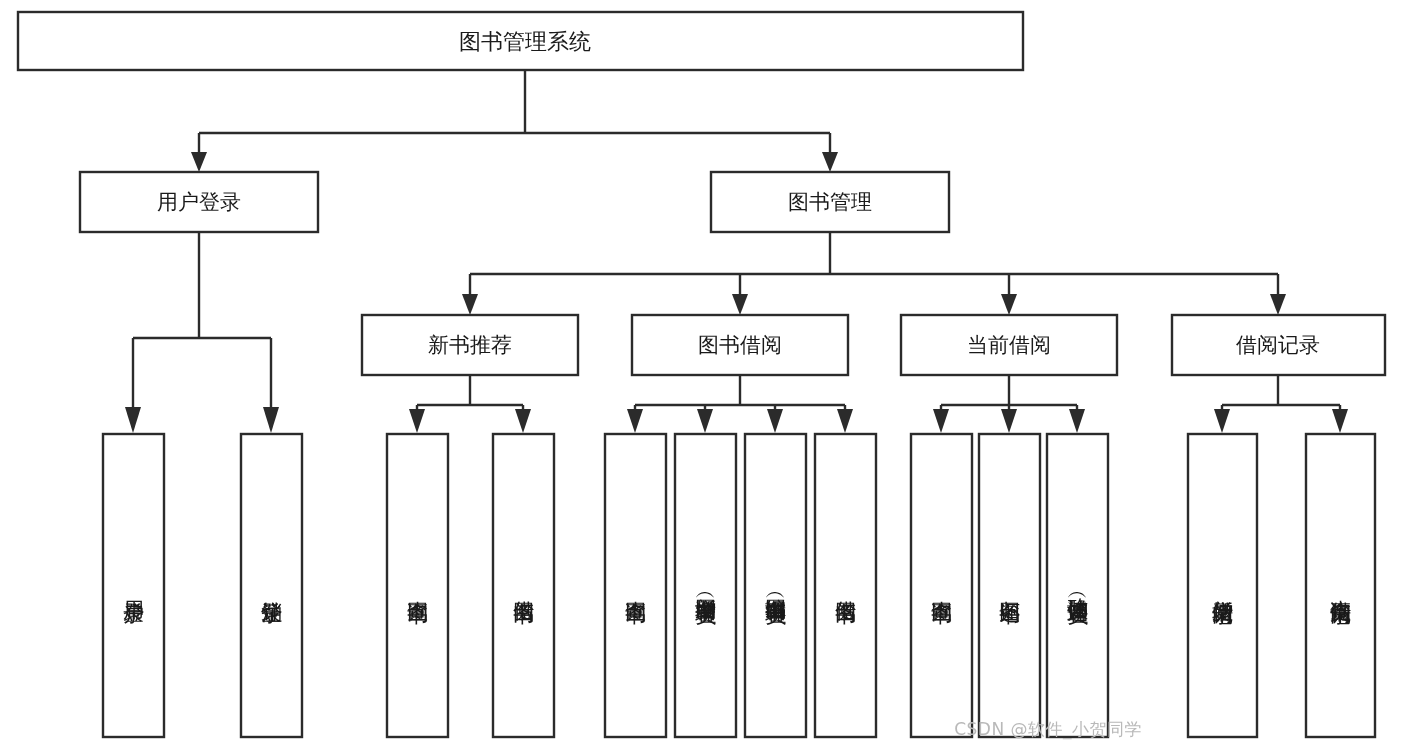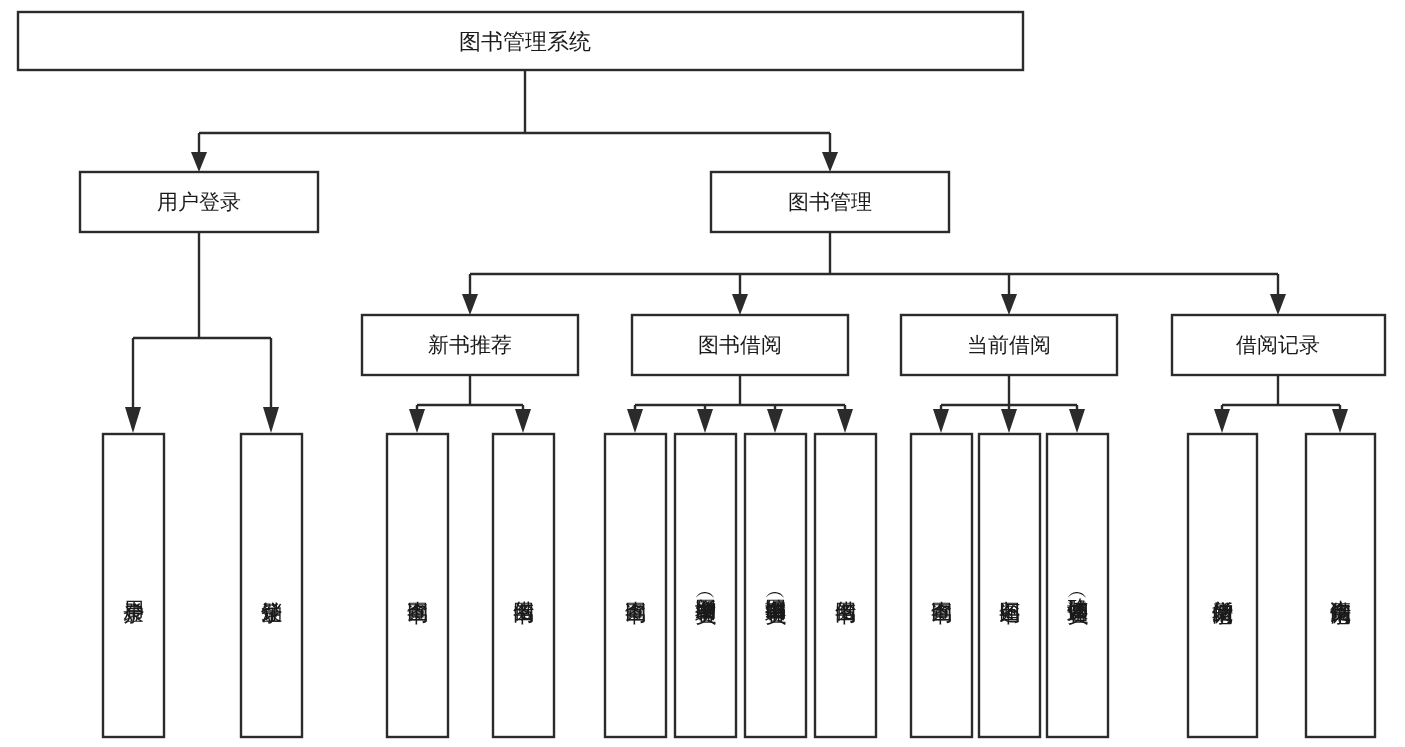--- a/index.html
+++ b/index.html
@@ -236,14 +236,15 @@
     <span class="leaf-label">确认归还（管理员）</span>
   </div>
 
   <div class="leaf-label-wrap" style="left:1188px; top:434px; width:69px; height:303px;">
     <span class="leaf-label">新增借阅记录</span>
   </div>
   <div class="leaf-label-wrap" style="left:1306px; top:434px; width:69px; height:303px;">
     <span class="leaf-label">查询借阅记录</span>
   </div>
 
+  <div class="watermark">CSDN @软件_小贺同学</div>
 
 </div>
 
 </body></html>

